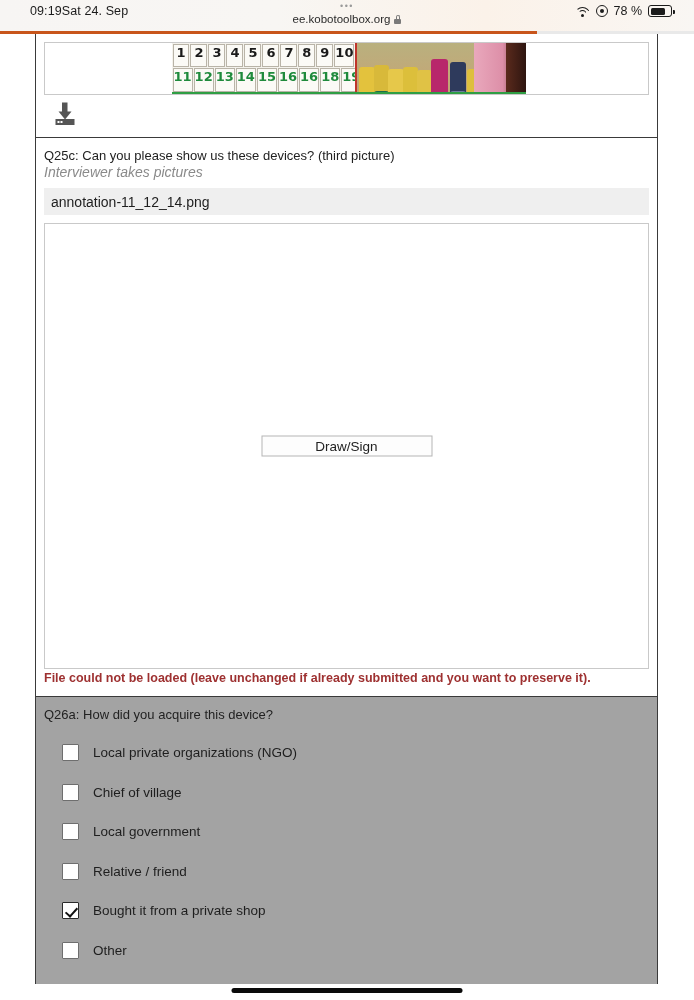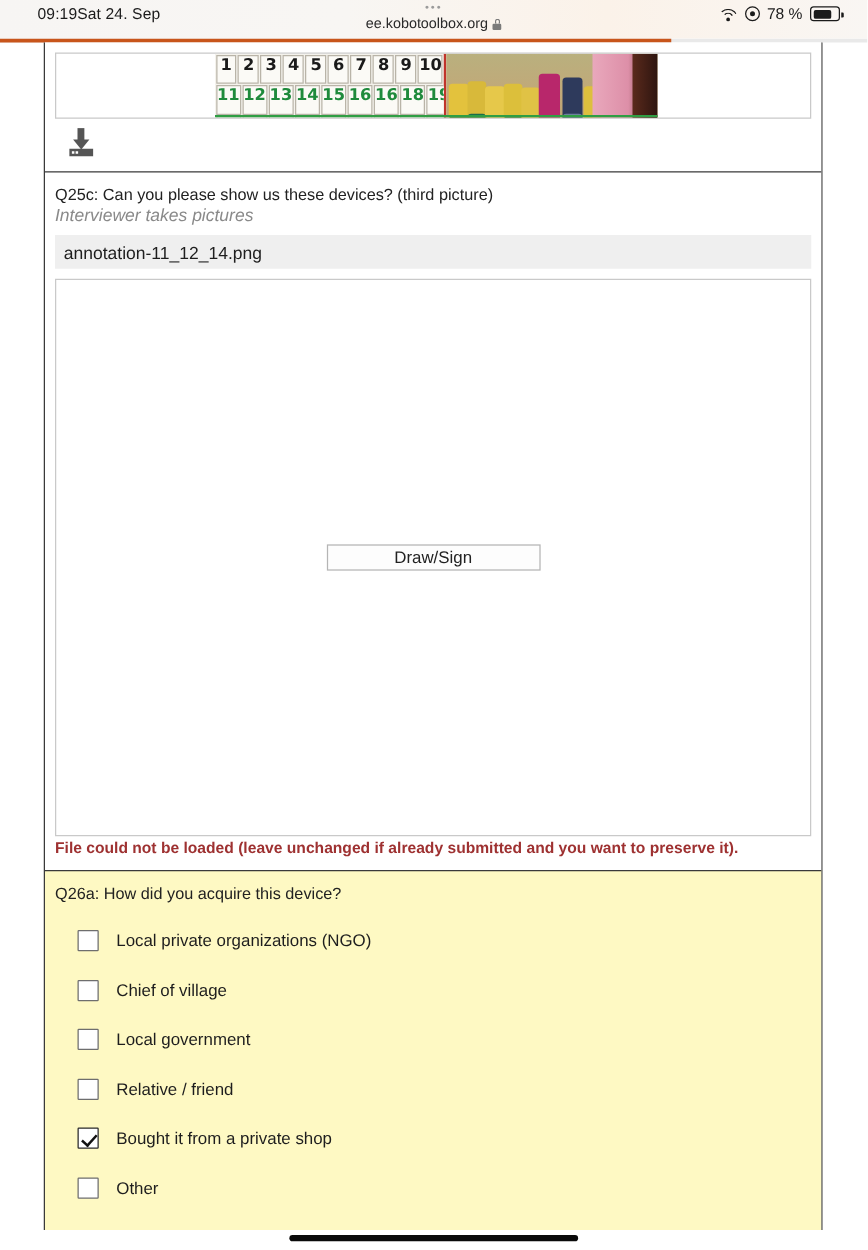--- a/index.html
+++ b/index.html
@@ -69,21 +69,21 @@
   
   #form {
     position: absolute; top: 3px; left: 35px;
     width: 623px;
     border-left: 1.5px solid #3a3a3a;
     border-right: 1.5px solid #3a3a3a;
   }
 
   .q-block { position: relative; background: #ffffff; }
   .q-block.divider-top { border-top: 1.5px solid #3a3a3a; }
-  .q-block.active { background: #fef9c3; }
+  .q-block.active { background: #a3a3a3; }
 
   
   #prev-media { padding: 8px 8px 0 8px; }
   #img-frame {
     border: 1px solid #c9c9c9;
     height: 53px;
     overflow: hidden;
     background: #fff;
     position: relative;
   }

